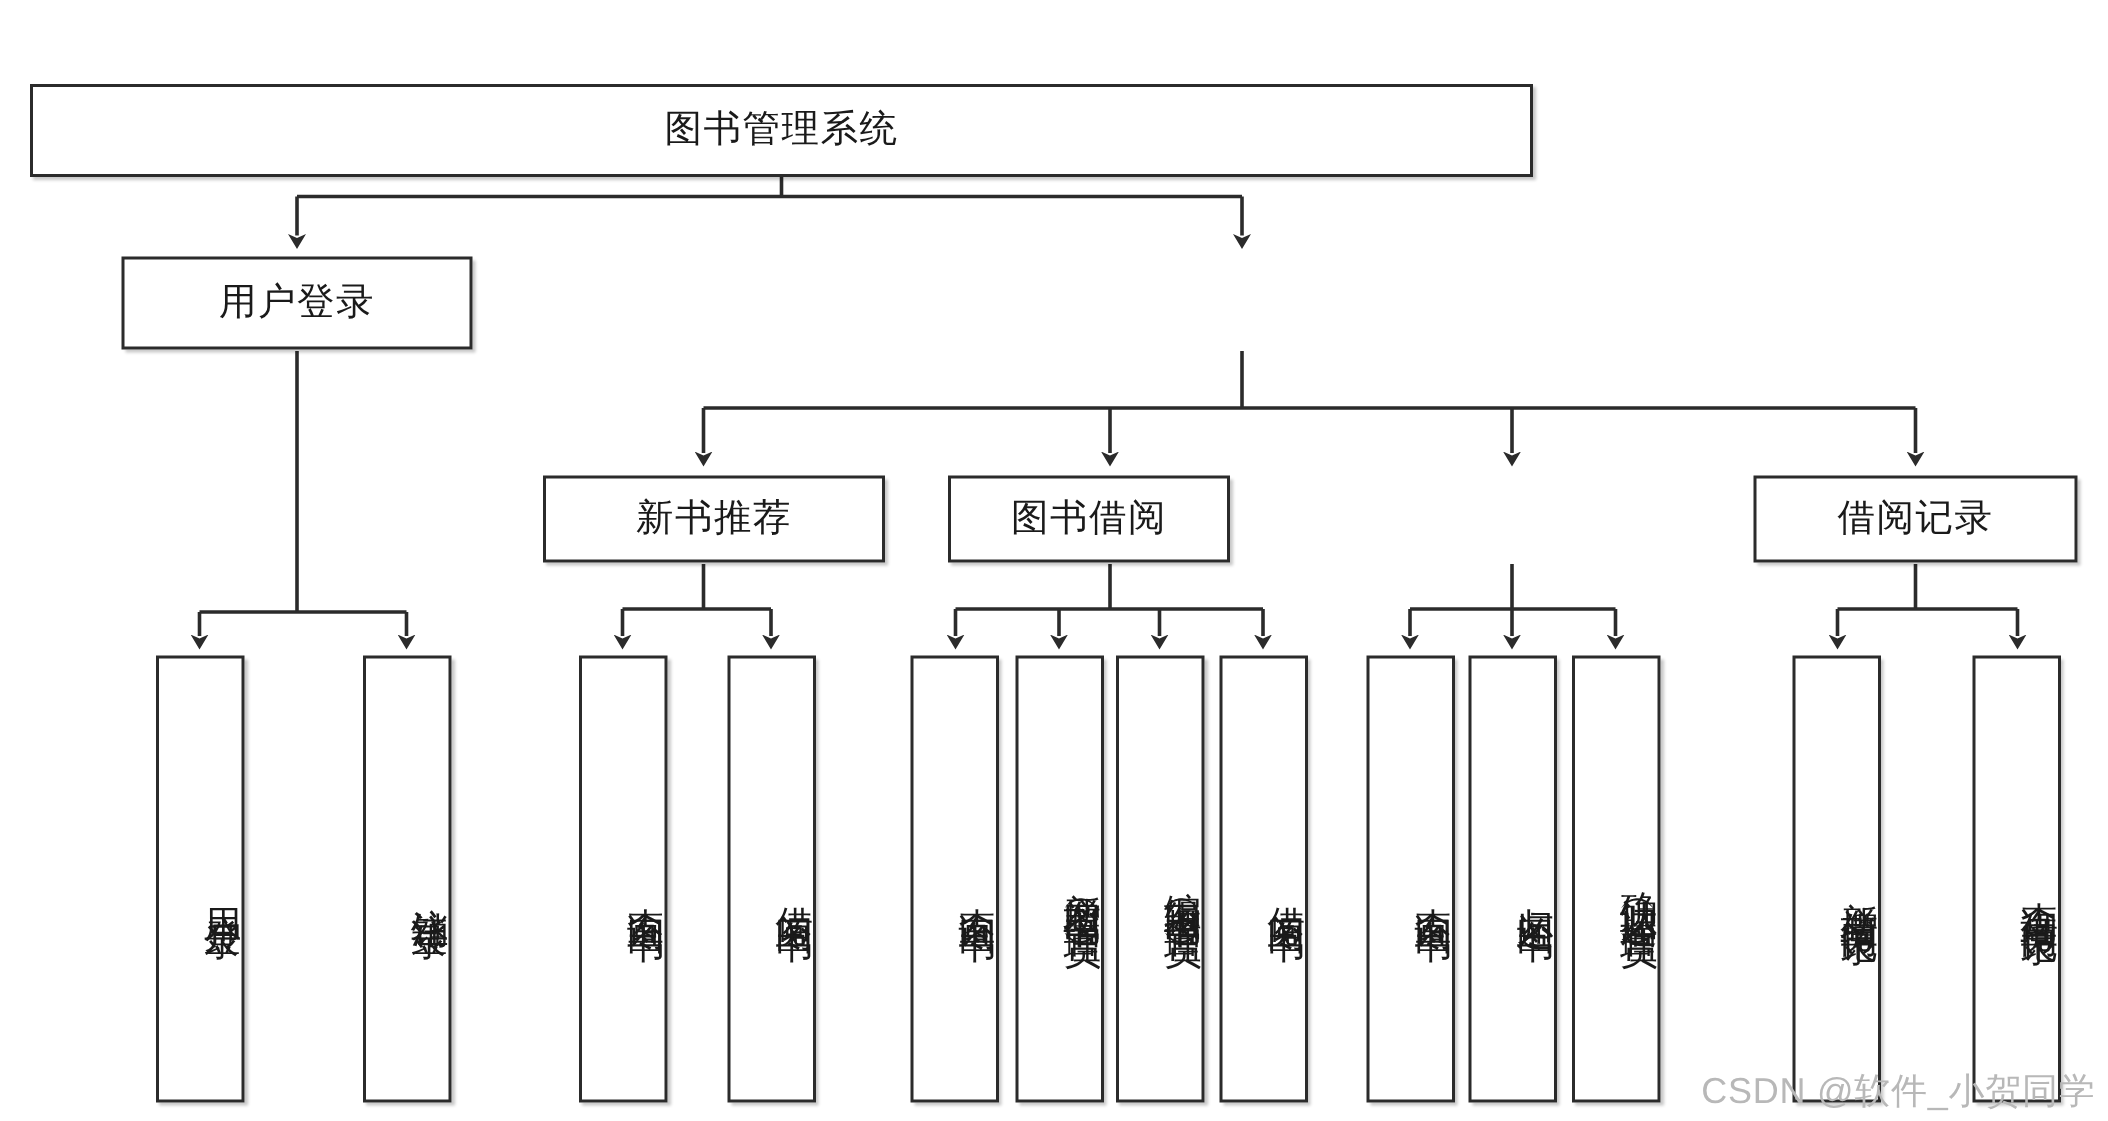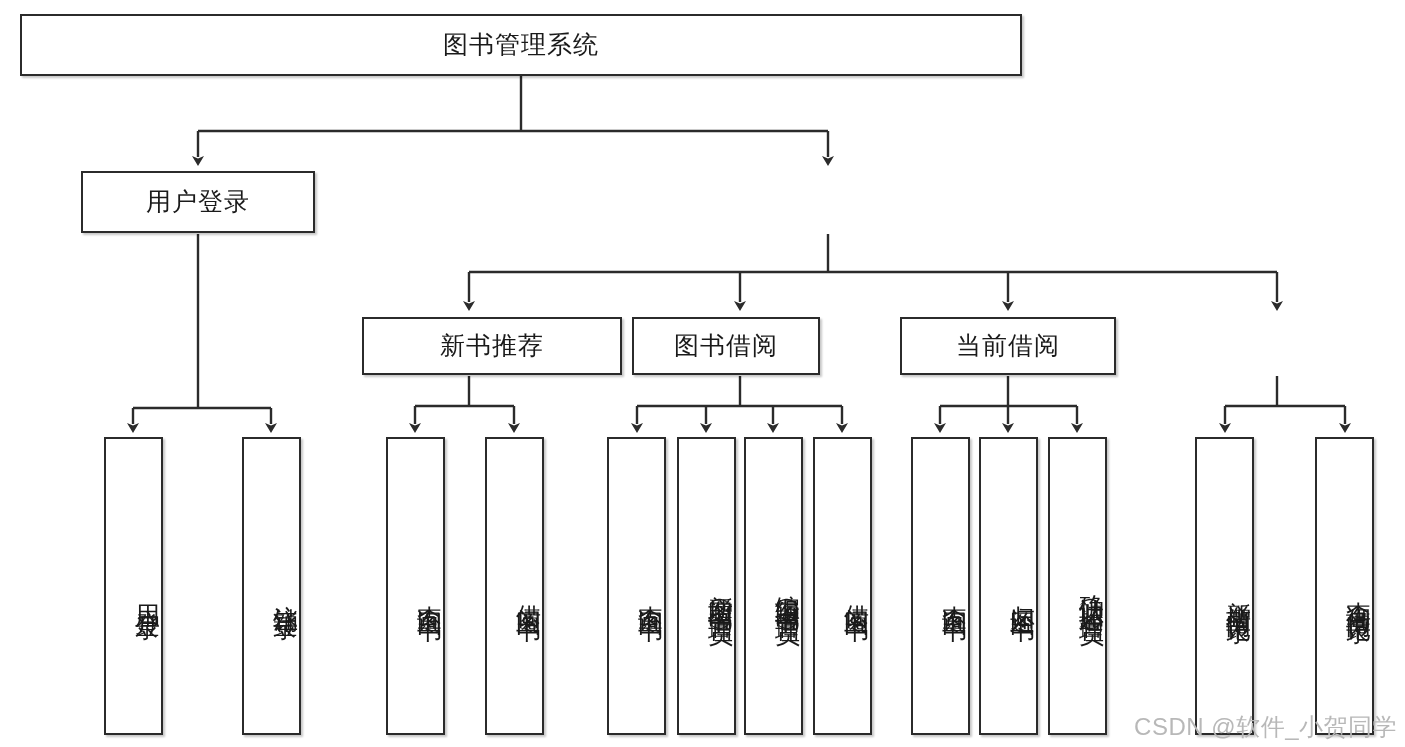--- a/index.html
+++ b/index.html
@@ -30,21 +30,21 @@
     justify-content:center;
     color:#1a1a1a;
     box-shadow:2px 2px 2px rgba(0,0,0,0.22);
   }
   .node.h{
     font-size:25px;
     letter-spacing:1px;
     line-height:1.1;
     white-space:nowrap;
   }
-  .node.root{ font-size:25px; }
+  .node.root{ font-size:25px;margin-top:42px; }
   .node.v{
     font-size:25px;
     writing-mode:vertical-rl;
     text-orientation:upright;
     align-items:flex-start;
     justify-content:center;
     padding-top:14px;
     letter-spacing:4px;
     line-height:1.05;
   }
@@ -113,26 +113,26 @@
       <path d="M1345,406 L1345,424" marker-end="url(#arw)"></path>
 
     </g>
   </svg>
 
   <div class="node h root" style="left:20px; top:14px; width:1002px; height:62px;">图书管理系统</div>
 
   <div class="node h" style="left:81px; top:171px; width:234px; height:62px;">用户登录</div>
 
 
-  <div class="node h" style="left:362px; top:317px; width:260px; height:58px;">新书推荐</div>
+  <div class="node h" style="left:362px; top:317px; width:228px; height:58px;">新书推荐</div>
 
   <div class="node h" style="left:632px; top:317px; width:188px; height:58px;">图书借阅</div>
 
-  <div class="node h" style="left:900px; top:317px; width:216px; height:58px;">当前借阅</div>
 
+  <div class="node h" style="left:1169px; top:317px; width:216px; height:58px;">借阅记录</div>
 
   <div class="node v" style="left:104px; top:437px; width:59px; height:298px;">用户登录</div>
 
   <div class="node v" style="left:242px; top:437px; width:59px; height:298px;">注销登录</div>
 
   <div class="node v" style="left:386px; top:437px; width:59px; height:298px;">查询图书</div>
 
   <div class="node v" style="left:485px; top:437px; width:59px; height:298px;">借阅图书</div>
 
   <div class="node v" style="left:607px; top:437px; width:59px; height:298px;">查询图书</div>

